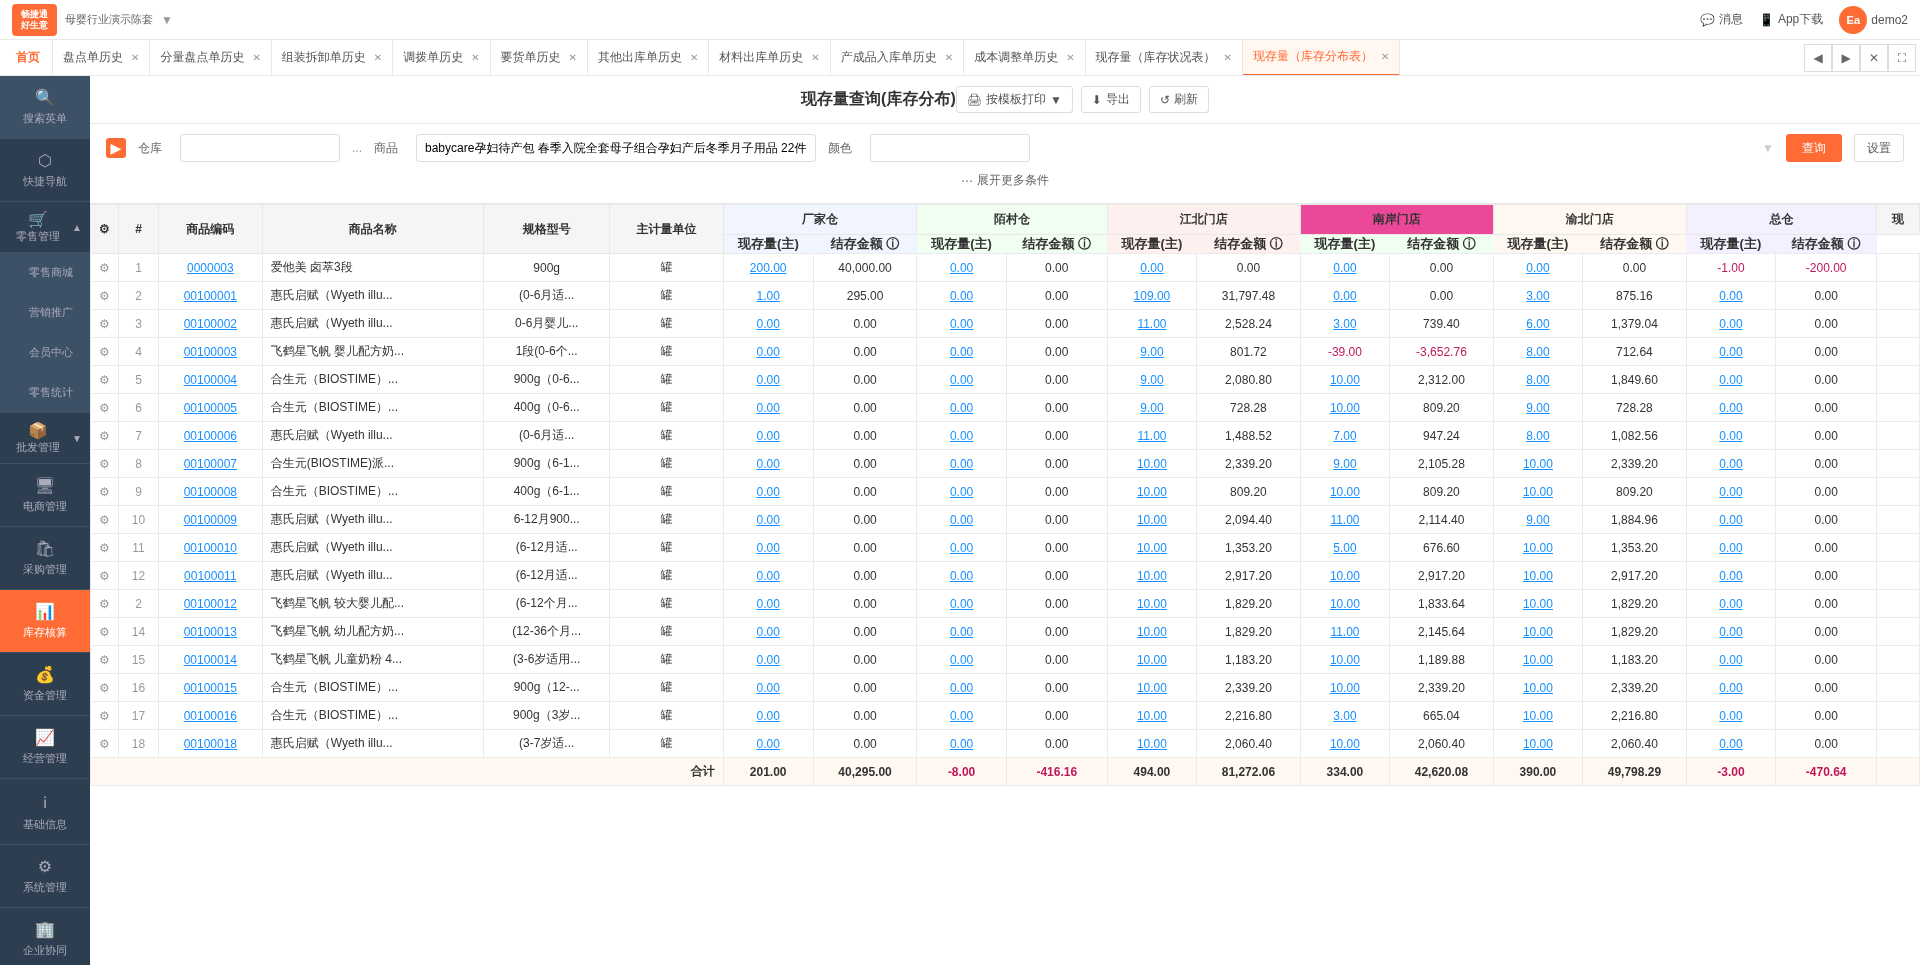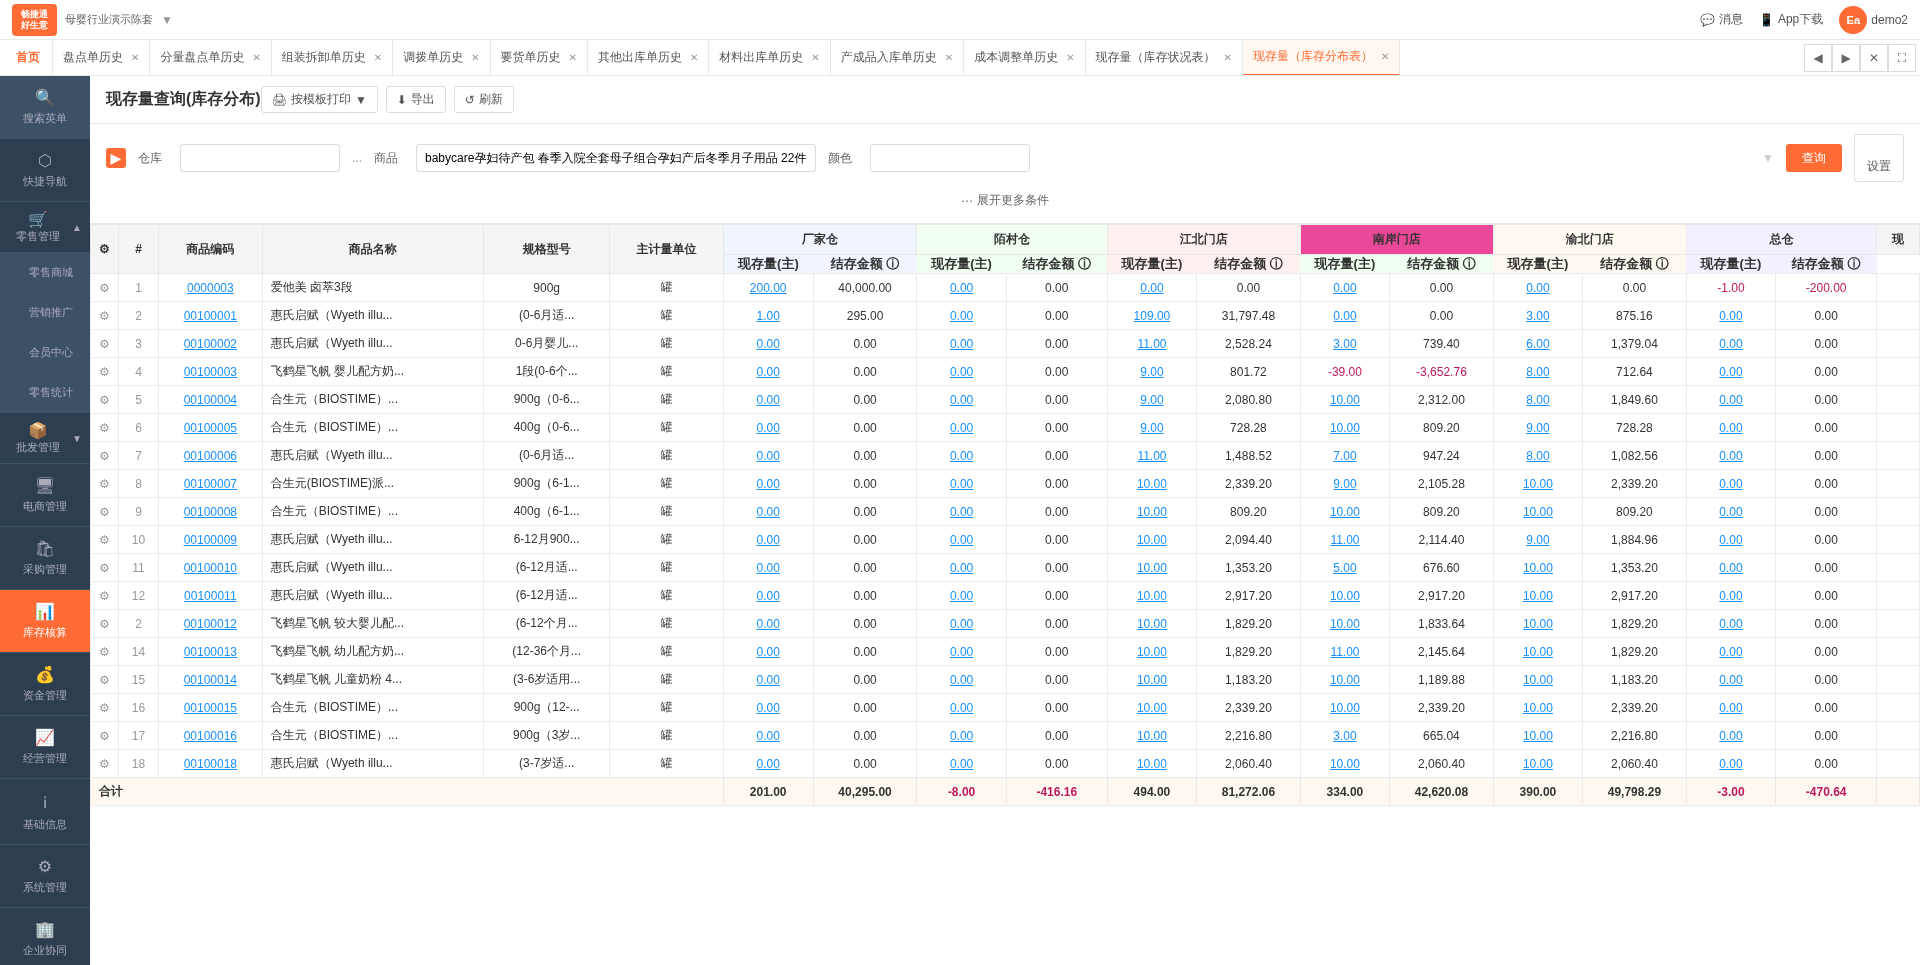--- a/index.html
+++ b/index.html
@@ -29,36 +29,36 @@
     .sidebar { width: 90px; background: #2c3e50; min-height: 100%; display: flex; flex-direction: column; }
     .sidebar-item { display: flex; flex-direction: column; align-items: center; justify-content: center; padding: 12px 4px; cursor: pointer; color: #aab; font-size: 11px; gap: 4px; border-bottom: 1px solid #3d5166; }
     .sidebar-item.active { background: #ff6b35; color: white; }
     .sidebar-item .s-icon { font-size: 16px; }
     .sidebar-search { background: #3d5166; }
 
     
     .content { flex: 1; overflow: hidden; display: flex; flex-direction: column; background: #f0f2f5; }
 
     
-    .page-header { background: #fff; padding: 10px 16px; display: flex; align-items: center; justify-content: flex-start; border-bottom: 1px solid #e8e8e8; }
+    .page-header { background: #fff; padding: 10px 16px; display: flex; align-items: center; justify-content: center; border-bottom: 1px solid #e8e8e8; }
     .page-title { font-size: 16px; font-weight: bold; color: #333; }
     .page-header-right { display: flex; gap: 8px; align-items: center; }
     .header-btn { display: flex; align-items: center; gap: 4px; padding: 4px 10px; border: 1px solid #ddd; border-radius: 3px; cursor: pointer; font-size: 12px; color: #555; background: #fff; }
 
     
     .search-area { background: #fff; padding: 10px 16px; border-bottom: 1px solid #e8e8e8; }
     .search-row { display: flex; align-items: center; gap: 12px; margin-bottom: 6px; }
     .search-label { color: #666; font-size: 12px; white-space: nowrap; min-width: 30px; }
     .search-input { border: 1px solid #ddd; border-radius: 3px; padding: 4px 8px; font-size: 12px; height: 28px; }
     .search-input-wide { width: 400px; }
     .search-input-medium { width: 160px; }
     .search-dots { color: #999; cursor: pointer; }
     .expand-btn { display: flex; align-items: center; gap: 4px; color: #666; cursor: pointer; font-size: 12px; padding: 4px 8px; }
     .search-btn { background: #ff6b35; color: white; border: none; border-radius: 3px; padding: 5px 16px; cursor: pointer; font-size: 12px; height: 28px; }
-    .setting-btn { background: #fff; color: #555; border: 1px solid #ddd; border-radius: 3px; padding: 23px 12px; cursor: pointer; font-size: 12px; height: 28px; }
+    .setting-btn { background: #fff; color: #555; border: 1px solid #ddd; border-radius: 3px; padding: 5px 12px; cursor: pointer; font-size: 12px; height: 28px; }
     .expand-row { display: flex; justify-content: center; }
     .color-input { width: 160px; border: 1px solid #ddd; border-radius: 3px; padding: 4px 8px; font-size: 12px; height: 28px; }
 
     
     .table-container { flex: 1; overflow: auto; background: #fff; margin: 0; }
     table { width: 100%; border-collapse: collapse; font-size: 12px; }
     thead { position: sticky; top: 0; z-index: 10; }
     thead tr:first-child th { background: #f5f5f5; font-weight: bold; color: #333; border: 1px solid #e8e8e8; padding: 6px 8px; text-align: center; }
     thead tr:second-child th { background: #fafafa; }
     tbody tr { border-bottom: 1px solid #f0f0f0; }
@@ -642,21 +642,21 @@
     <td>2,060.40</td>
     <td class="link">10.00</td>
     <td class="">2,060.40</td>
     <td class="link">10.00</td>
     <td>2,060.40</td>
     <td class="link">0.00</td>
     <td class="">0.00</td>
     <td></td>
   </tr>
             <tr style="background: rgb(255, 248, 240); font-weight: bold;">
-  <td colspan="6" style="text-align:left; background:#fff8f0;">合计</td>
+  <td colspan="6" style="text-align:right; background:#fff8f0;">合计</td>
   <td>201.00</td>
   <td>40,295.00</td>
   <td class="negative">-8.00</td>
   <td class="negative">-416.16</td>
   <td>494.00</td>
   <td>81,272.06</td>
   <td>334.00</td>
   <td>42,620.08</td>
   <td>390.00</td>
   <td>49,798.29</td>

